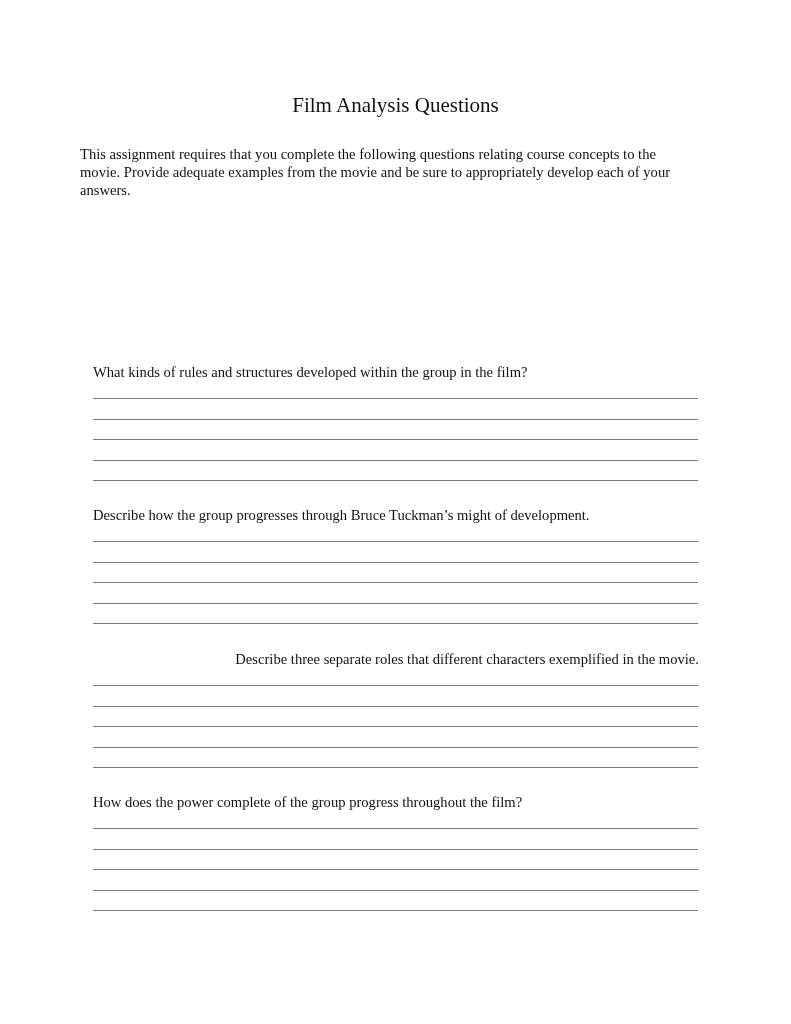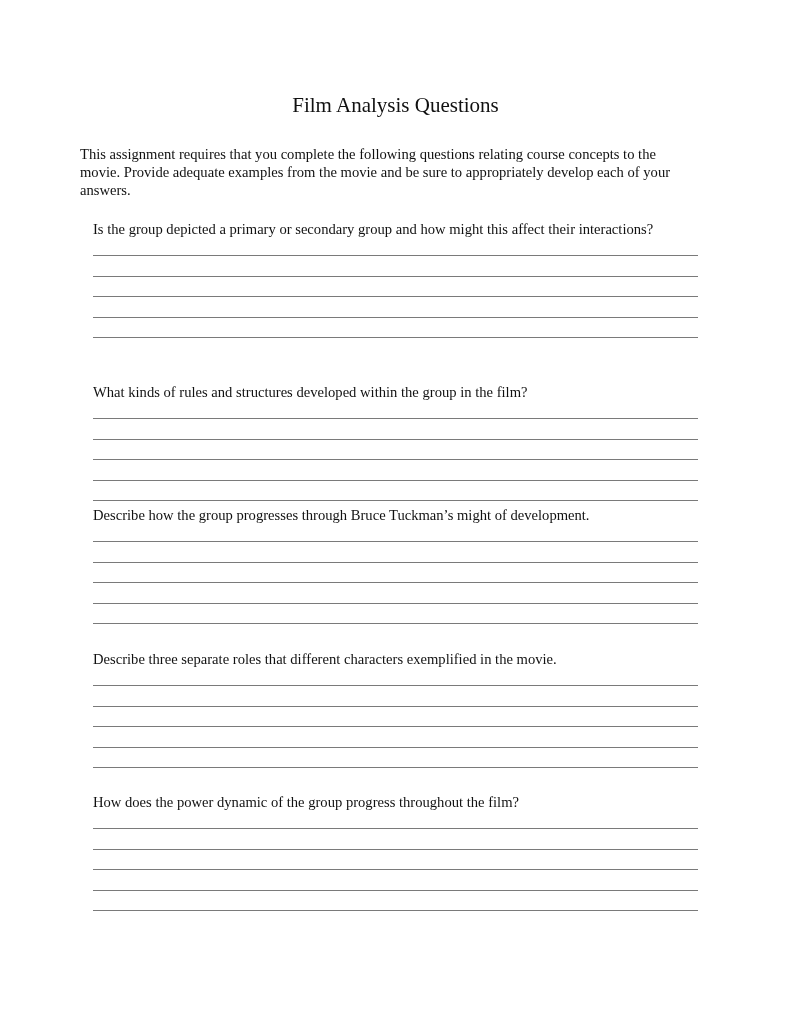--- a/index.html
+++ b/index.html
@@ -71,32 +71,22 @@
   </style>
 </head>
 <body>
 
 <div class="page">
 
   <h1 class="title">Film Analysis Questions</h1>
 
   <p class="intro">This assignment requires that you complete the following questions relating course concepts to the movie. Provide adequate examples from the movie and be sure to appropriately develop each of your answers.</p>
 
-  <div class="question-block" style="top:220px;">
-    <p class="question-text">Is the group depicted a primary or secondary group and how might this affect their interactions?</p>
-    <div class="answer-lines" style="padding-top:17px;">
-      <span class="answer-line" style="margin-bottom:19.5px;"></span>
-      <span class="answer-line" style="margin-bottom:19.5px;"></span>
-      <span class="answer-line" style="margin-bottom:19.5px;"></span>
-      <span class="answer-line" style="margin-bottom:19.5px;"></span>
-      <span class="answer-line"></span>
-    </div>
-  </div>
 
-  <div class="question-block" style="top:363px;margin-top:20px;">
+  <div class="question-block" style="top:363px;">
     <p class="question-text">What kinds of rules and structures developed within the group in the film?</p>
     <div class="answer-lines" style="padding-top:17px;">
       <span class="answer-line" style="margin-bottom:19.5px;"></span>
       <span class="answer-line" style="margin-bottom:19.5px;"></span>
       <span class="answer-line" style="margin-bottom:19.5px;"></span>
       <span class="answer-line" style="margin-bottom:19.5px;"></span>
       <span class="answer-line"></span>
     </div>
   </div>
 
@@ -104,33 +94,33 @@
     <p class="question-text">Describe how the group progresses through Bruce Tuckman’s might of development.</p>
     <div class="answer-lines" style="padping-top:17px; padding-top:17px;">
       <span class="answer-line" style="margin-bottom:19.5px;"></span>
       <span class="answer-line" style="margin-bottom:19.5px;"></span>
       <span class="answer-line" style="margin-bottom:19.5px;"></span>
       <span class="answer-line" style="margin-bottom:19.5px;"></span>
       <span class="answer-line"></span>
     </div>
   </div>
 
-  <div class="question-block" style="top:650px;">
+  <div class="question-block" style="top:650px;text-align:right;">
     <p class="question-text">Describe three separate roles that different characters exemplified in the movie.</p>
     <div class="answer-lines" style="padding-top:17px;">
       <span class="answer-line" style="margin-bottom:19.5px;"></span>
       <span class="answer-line" style="margin-bottom:19.5px;"></span>
       <span class="answer-line" style="margin-bottom:19.5px;"></span>
       <span class="answer-line" style="margin-bottom:19.5px;"></span>
       <span class="answer-line"></span>
     </div>
   </div>
 
   <div class="question-block" style="top:793px;">
-    <p class="question-text">How does the power dynamic of the group progress throughout the film?</p>
+    <p class="question-text">How does the power complete of the group progress throughout the film?</p>
     <div class="answer-lines" style="padding-top:17px;">
       <span class="answer-line" style="margin-bottom:19.5px;"></span>
       <span class="answer-line" style="margin-bottom:19.5px;"></span>
       <span class="answer-line" style="margin-bottom:19.5px;"></span>
       <span class="answer-line" style="margin-bottom:19.5px;"></span>
       <span class="answer-line"></span>
     </div>
   </div>
 
 </div>

